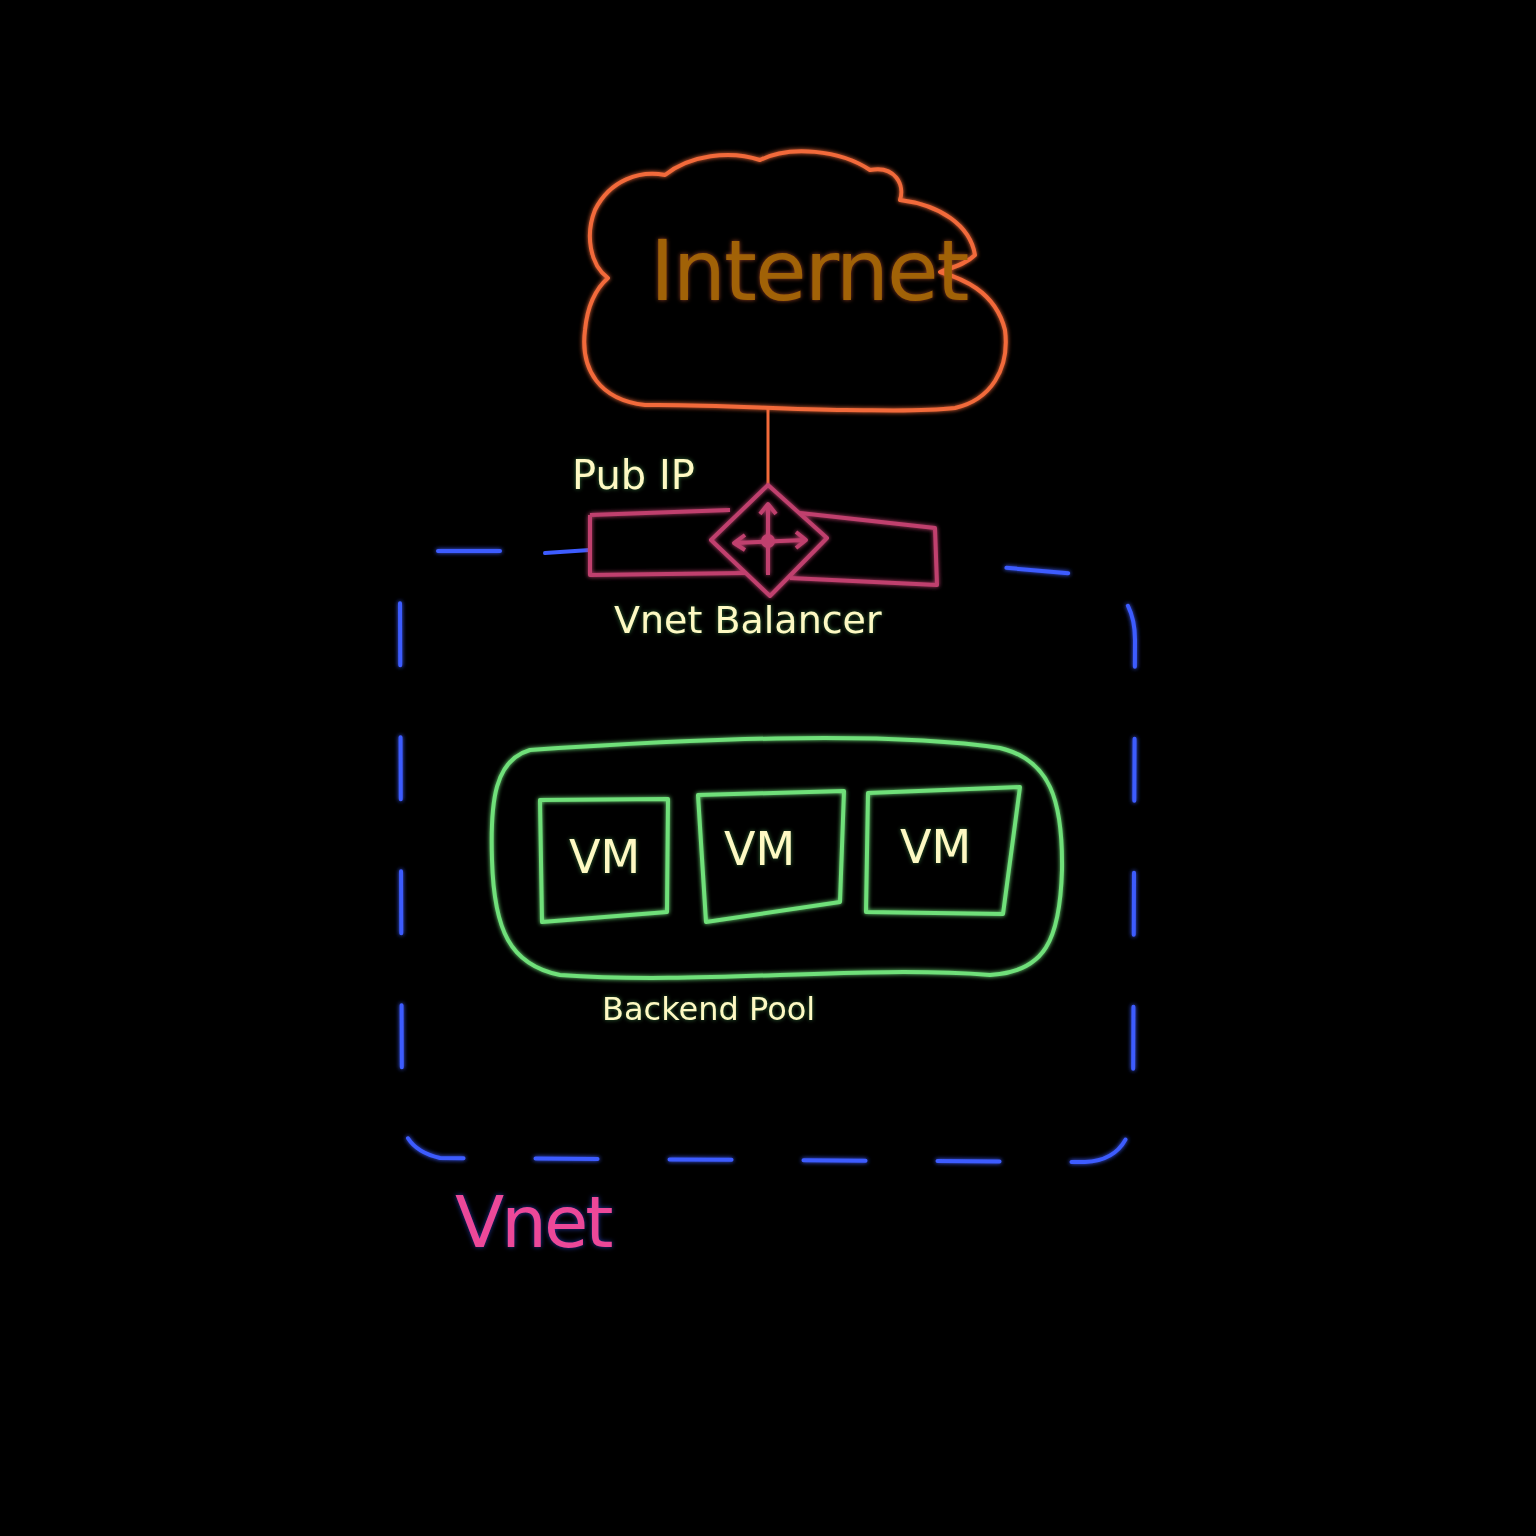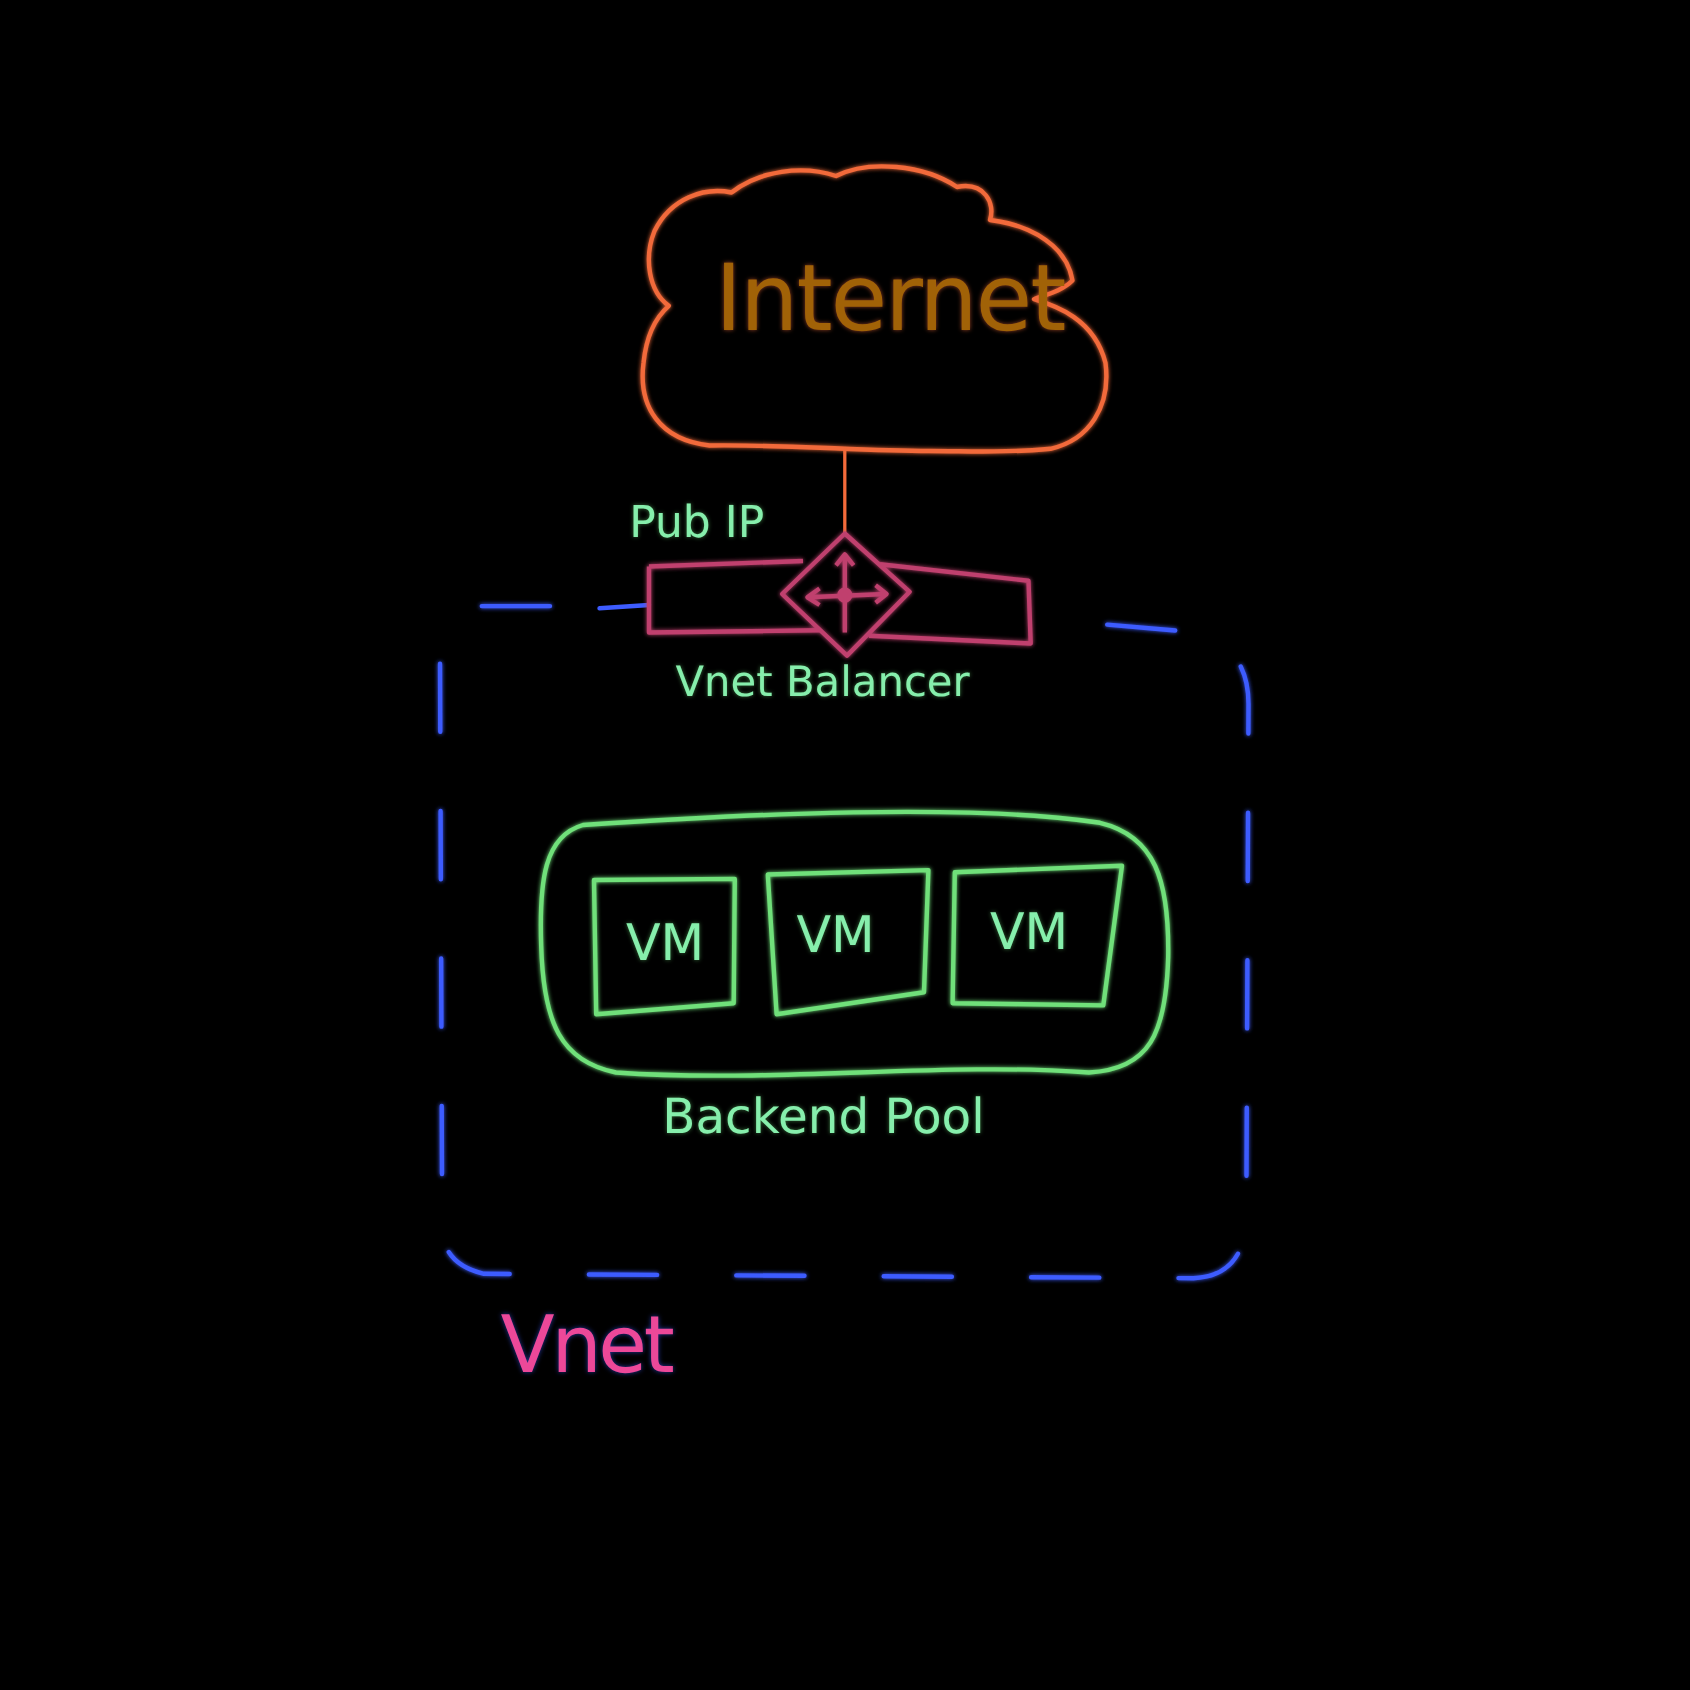--- a/index.html
+++ b/index.html
@@ -1,20 +1,20 @@
 <!DOCTYPE html>
 <html><head>
 <meta charset="utf-8">
 <style>
   html, body { margin:0; padding:0; background:#000; }
   body { width:1536px; height:1536px; position:relative; overflow:hidden; font-family:"DejaVu Sans", sans-serif; }
   svg.canvas { position:absolute; left:0; top:0; width:1536px; height:1536px; }
   .lbl { position:absolute; white-space:nowrap; font-family:"DejaVu Sans", sans-serif; font-weight:normal; }
   .orange { color:#a16207; text-shadow:0 0 4px rgba(242,106,58,0.6); }
-  .green { color:#86efac; text-shadow:0 0 4px rgba(111,224,122,0.5); }
+  .green { color:#fef9c3; text-shadow:0 0 4px rgba(111,224,122,0.5); }
   .blue { color:#ec4899; text-shadow:0 0 5px rgba(61,92,255,0.6); }
 </style>
 </head>
 <body>
 
 <svg class="canvas" viewBox="0 0 1536 1536">
   <defs>
     <filter id="glow" x="-20%" y="-20%" width="140%" height="140%">
       <feGaussianBlur stdDeviation="2" result="b"></feGaussianBlur>
       <feMerge>
@@ -55,15 +55,15 @@
 <div class="lbl orange" style="left:650px; top:222px; font-size:84px; letter-spacing:-2px;">Internet</div>
 
 <div class="lbl green" style="left:572px; top:452px; font-size:40px;">Pub IP</div>
 
 <div class="lbl green" style="left:614px; top:598px; font-size:38px;">Vnet Balancer</div>
 
 <div class="lbl green" style="left:569px; top:830px; font-size:46px;">VM</div>
 <div class="lbl green" style="left:724px; top:822px; font-size:46px;">VM</div>
 <div class="lbl green" style="left:900px; top:820px; font-size:46px;">VM</div>
 
-<div class="lbl green" style="left:602px; top:990px; font-size:44px;">Backend Pool</div>
+<div class="lbl green" style="left:602px; top:990px; font-size:32px;">Backend Pool</div>
 
 <div class="lbl blue" style="left:455px; top:1180px; font-size:72px; letter-spacing:-3px;">Vnet</div>
 
 </body></html>

